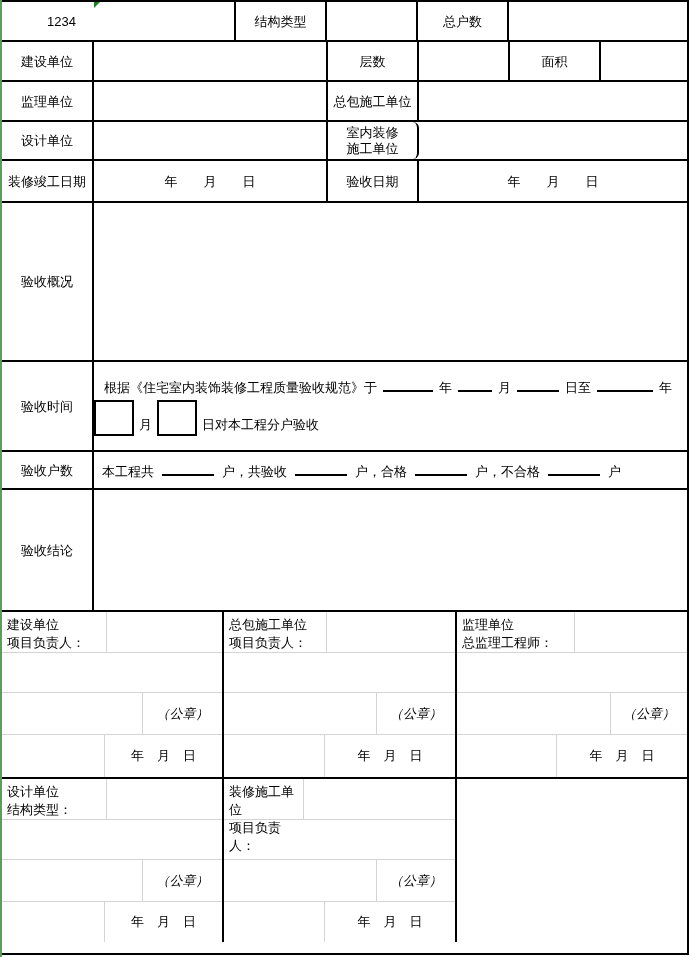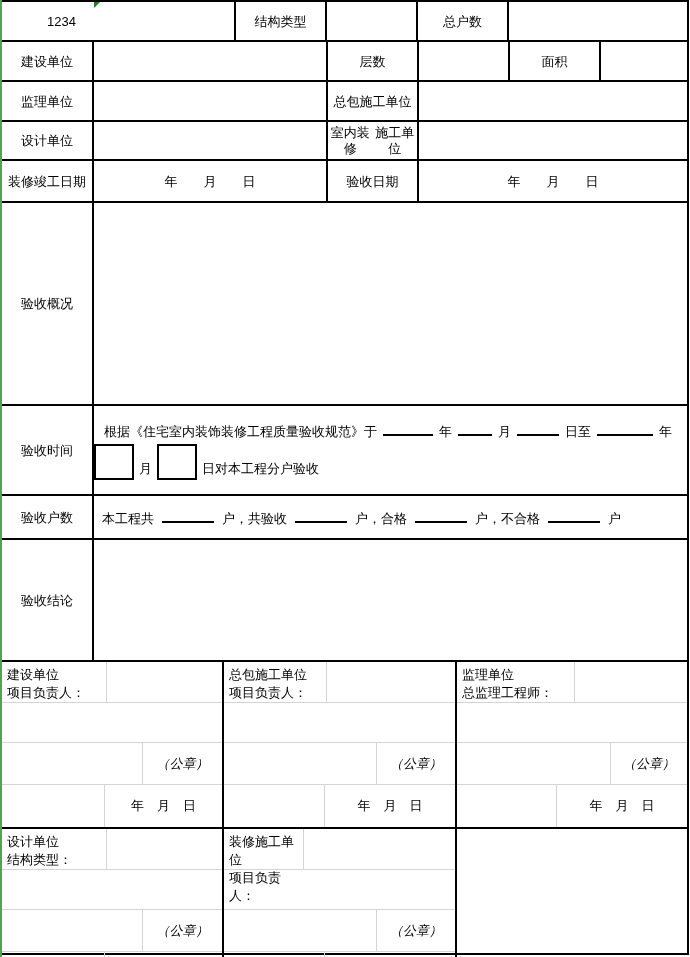--- a/index.html
+++ b/index.html
@@ -42,21 +42,21 @@
   .seal-left{flex:1 1 auto;border-right:1px solid #d4d4d4;}
   .seal-right{display:flex;align-items:center;justify-content:center;flex:none;}
   .date-left{flex:1 1 auto;border-right:1px solid #d4d4d4;}
   .date-right{display:flex;align-items:center;justify-content:center;flex:none;}
   .h41{height:41px;flex:none;} .h40{height:40px;flex:none;} .h42{height:42px;flex:none;font-style:italic;}
   .hfill{flex:1 1 auto;}
   
   .tri{position:absolute;left:94px;top:2px;width:0;height:0;
        border-top:6px solid #1e7e1e;border-right:6px solid transparent;z-index:5;}
   .edge-green{position:absolute;left:0;top:0;width:2px;height:957px;background:#5a9e5a;z-index:6;}
-  .two-line{flex-direction:row;line-height:16px;}
+  .two-line{flex-direction:column;line-height:16px;border-radius:6px;}
 </style>
 </head>
 <body>
 
 <div class="sheet">
 
   <div class="row" style="height:40px">
     <div class="cell w-val1 left-pad">1234</div>
     <div class="cell w-91">结构类型</div>
     <div class="cell w-91"></div>
@@ -90,21 +90,21 @@
     <div class="cell grow end"></div>
   </div>
 
   <div class="row" style="height:42px">
     <div class="cell w-lab">装修竣工日期</div>
     <div class="cell w-val1">年　　月　　日</div>
     <div class="cell w-91">验收日期</div>
     <div class="cell grow end">年　　月　　日</div>
   </div>
 
-  <div class="row" style="height:203px">
+  <div class="row" style="height:159px">
     <div class="cell w-lab">验收概况</div>
     <div class="cell grow end"></div>
   </div>
 
   <div class="row" style="height:90px">
     <div class="cell w-lab">验收时间</div>
     <div class="cell grow end time-content">
       <div class="tline1">
         <span>根据《住宅室内装饰装修工程质量验收规范》于</span>
         <span class="blank b50"></span>
@@ -118,21 +118,21 @@
       </div>
       <div class="tline2">
         <span class="box first"></span>
         <span class="t">月</span>
         <span class="box"></span>
         <span class="t">日对本工程分户验收</span>
       </div>
     </div>
   </div>
 
-  <div class="row" style="height:44px">
+  <div class="row" style="height:38px">
     <div class="cell w-lab">验收户数</div>
     <div class="cell grow end count-content">
       <div class="count-line">
         <span>本工程共</span>
         <span class="blank"></span>
         <span>户，共验收</span>
         <span class="blank"></span>
         <span>户，合格</span>
         <span class="blank"></span>
         <span>户，不合格</span>

